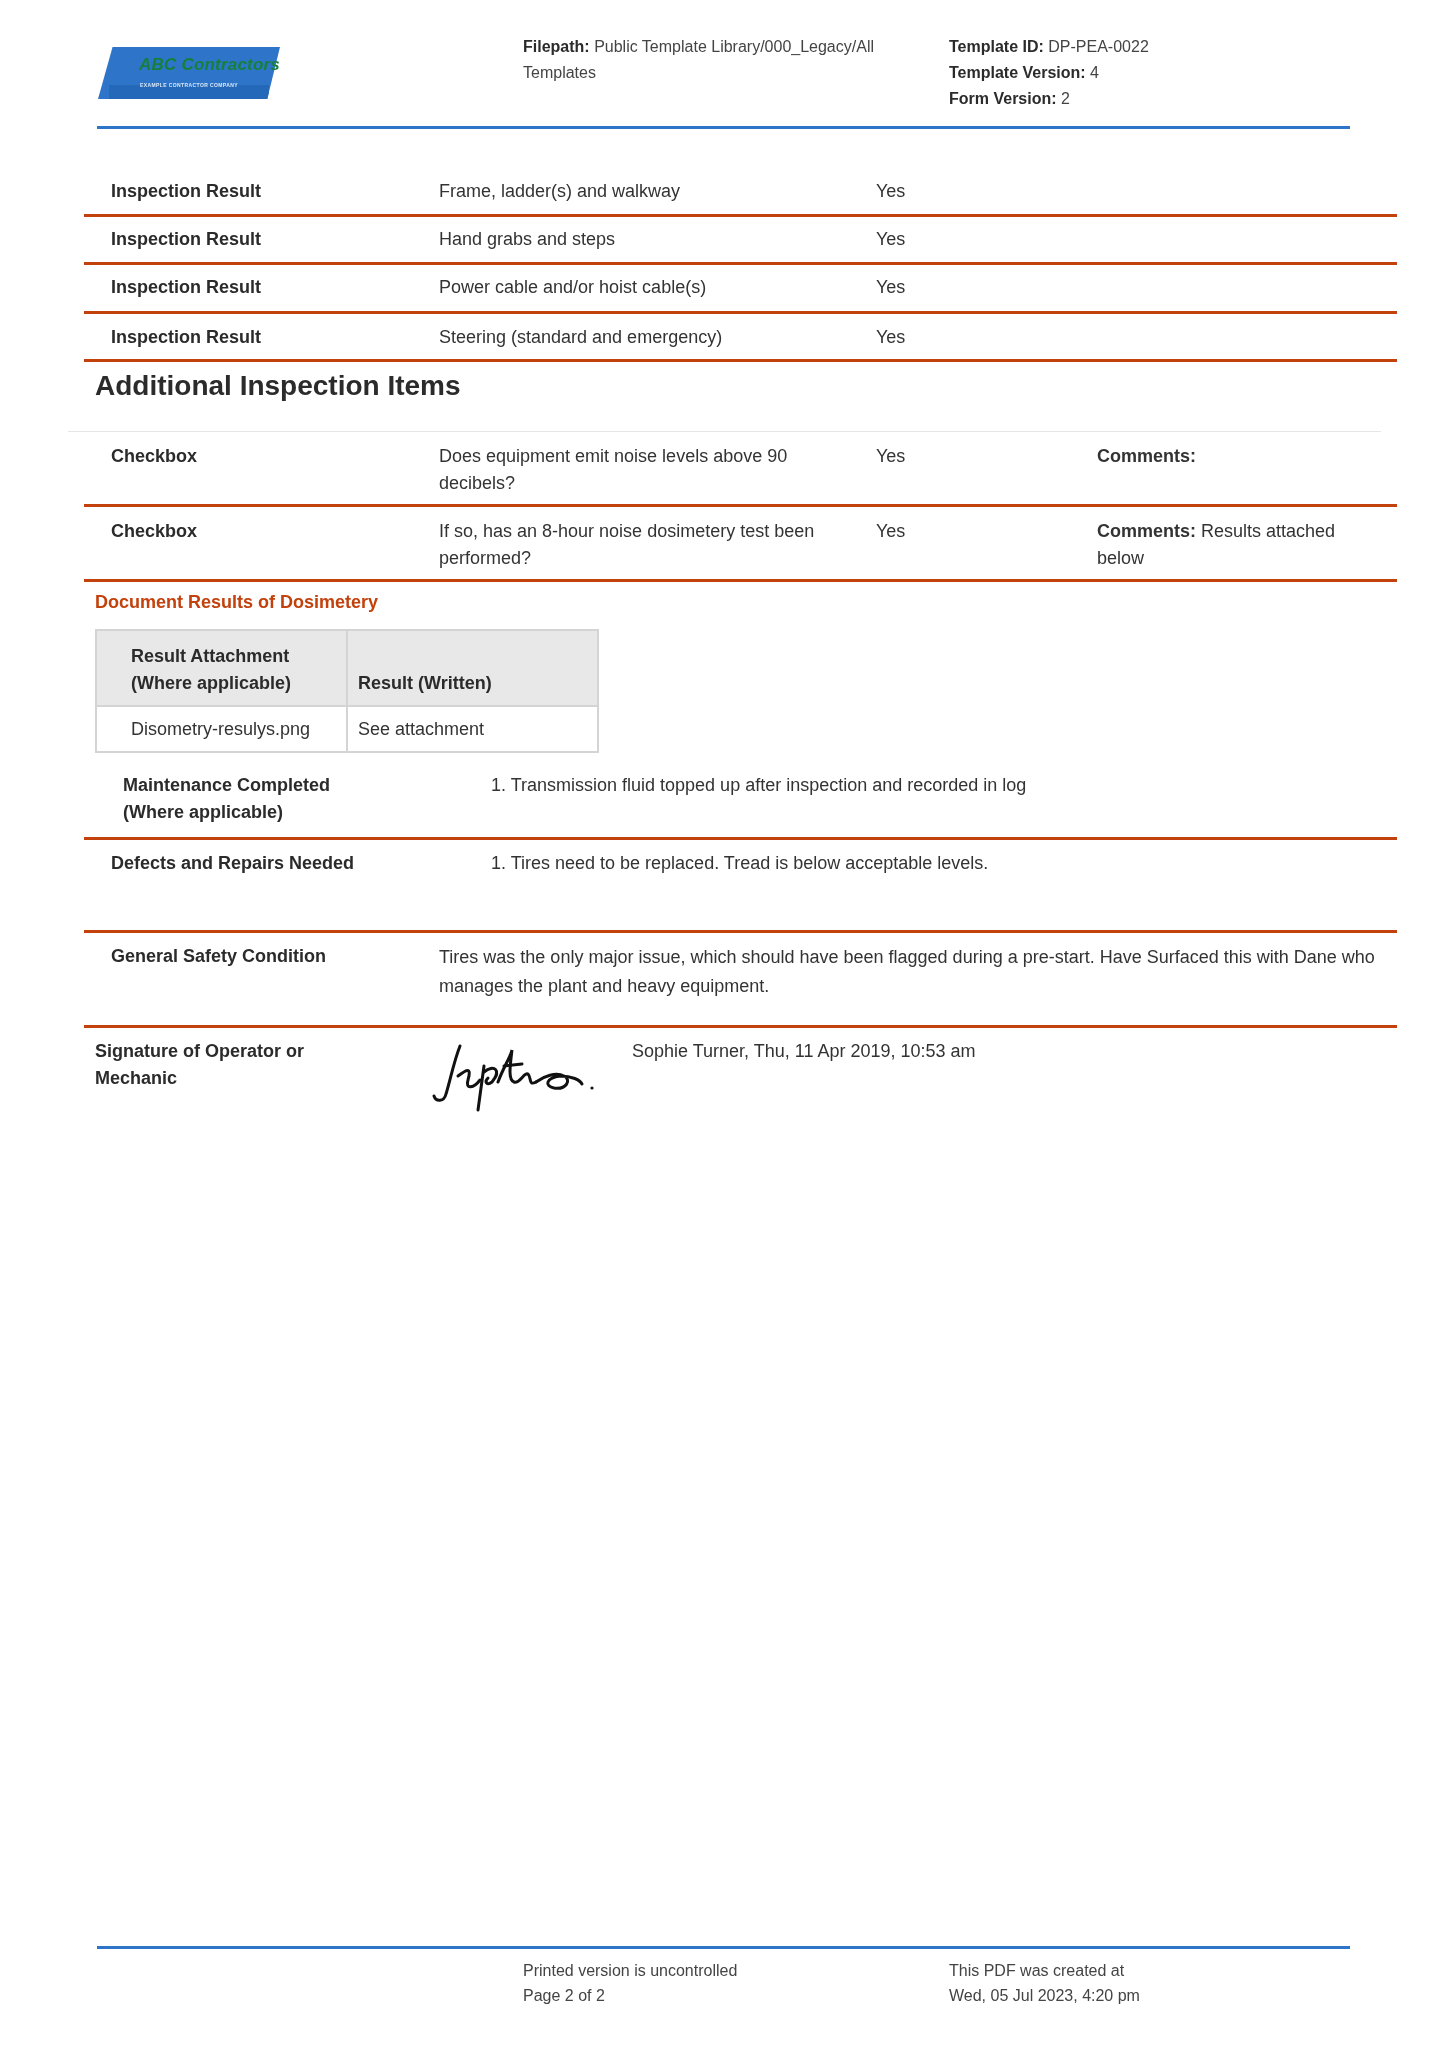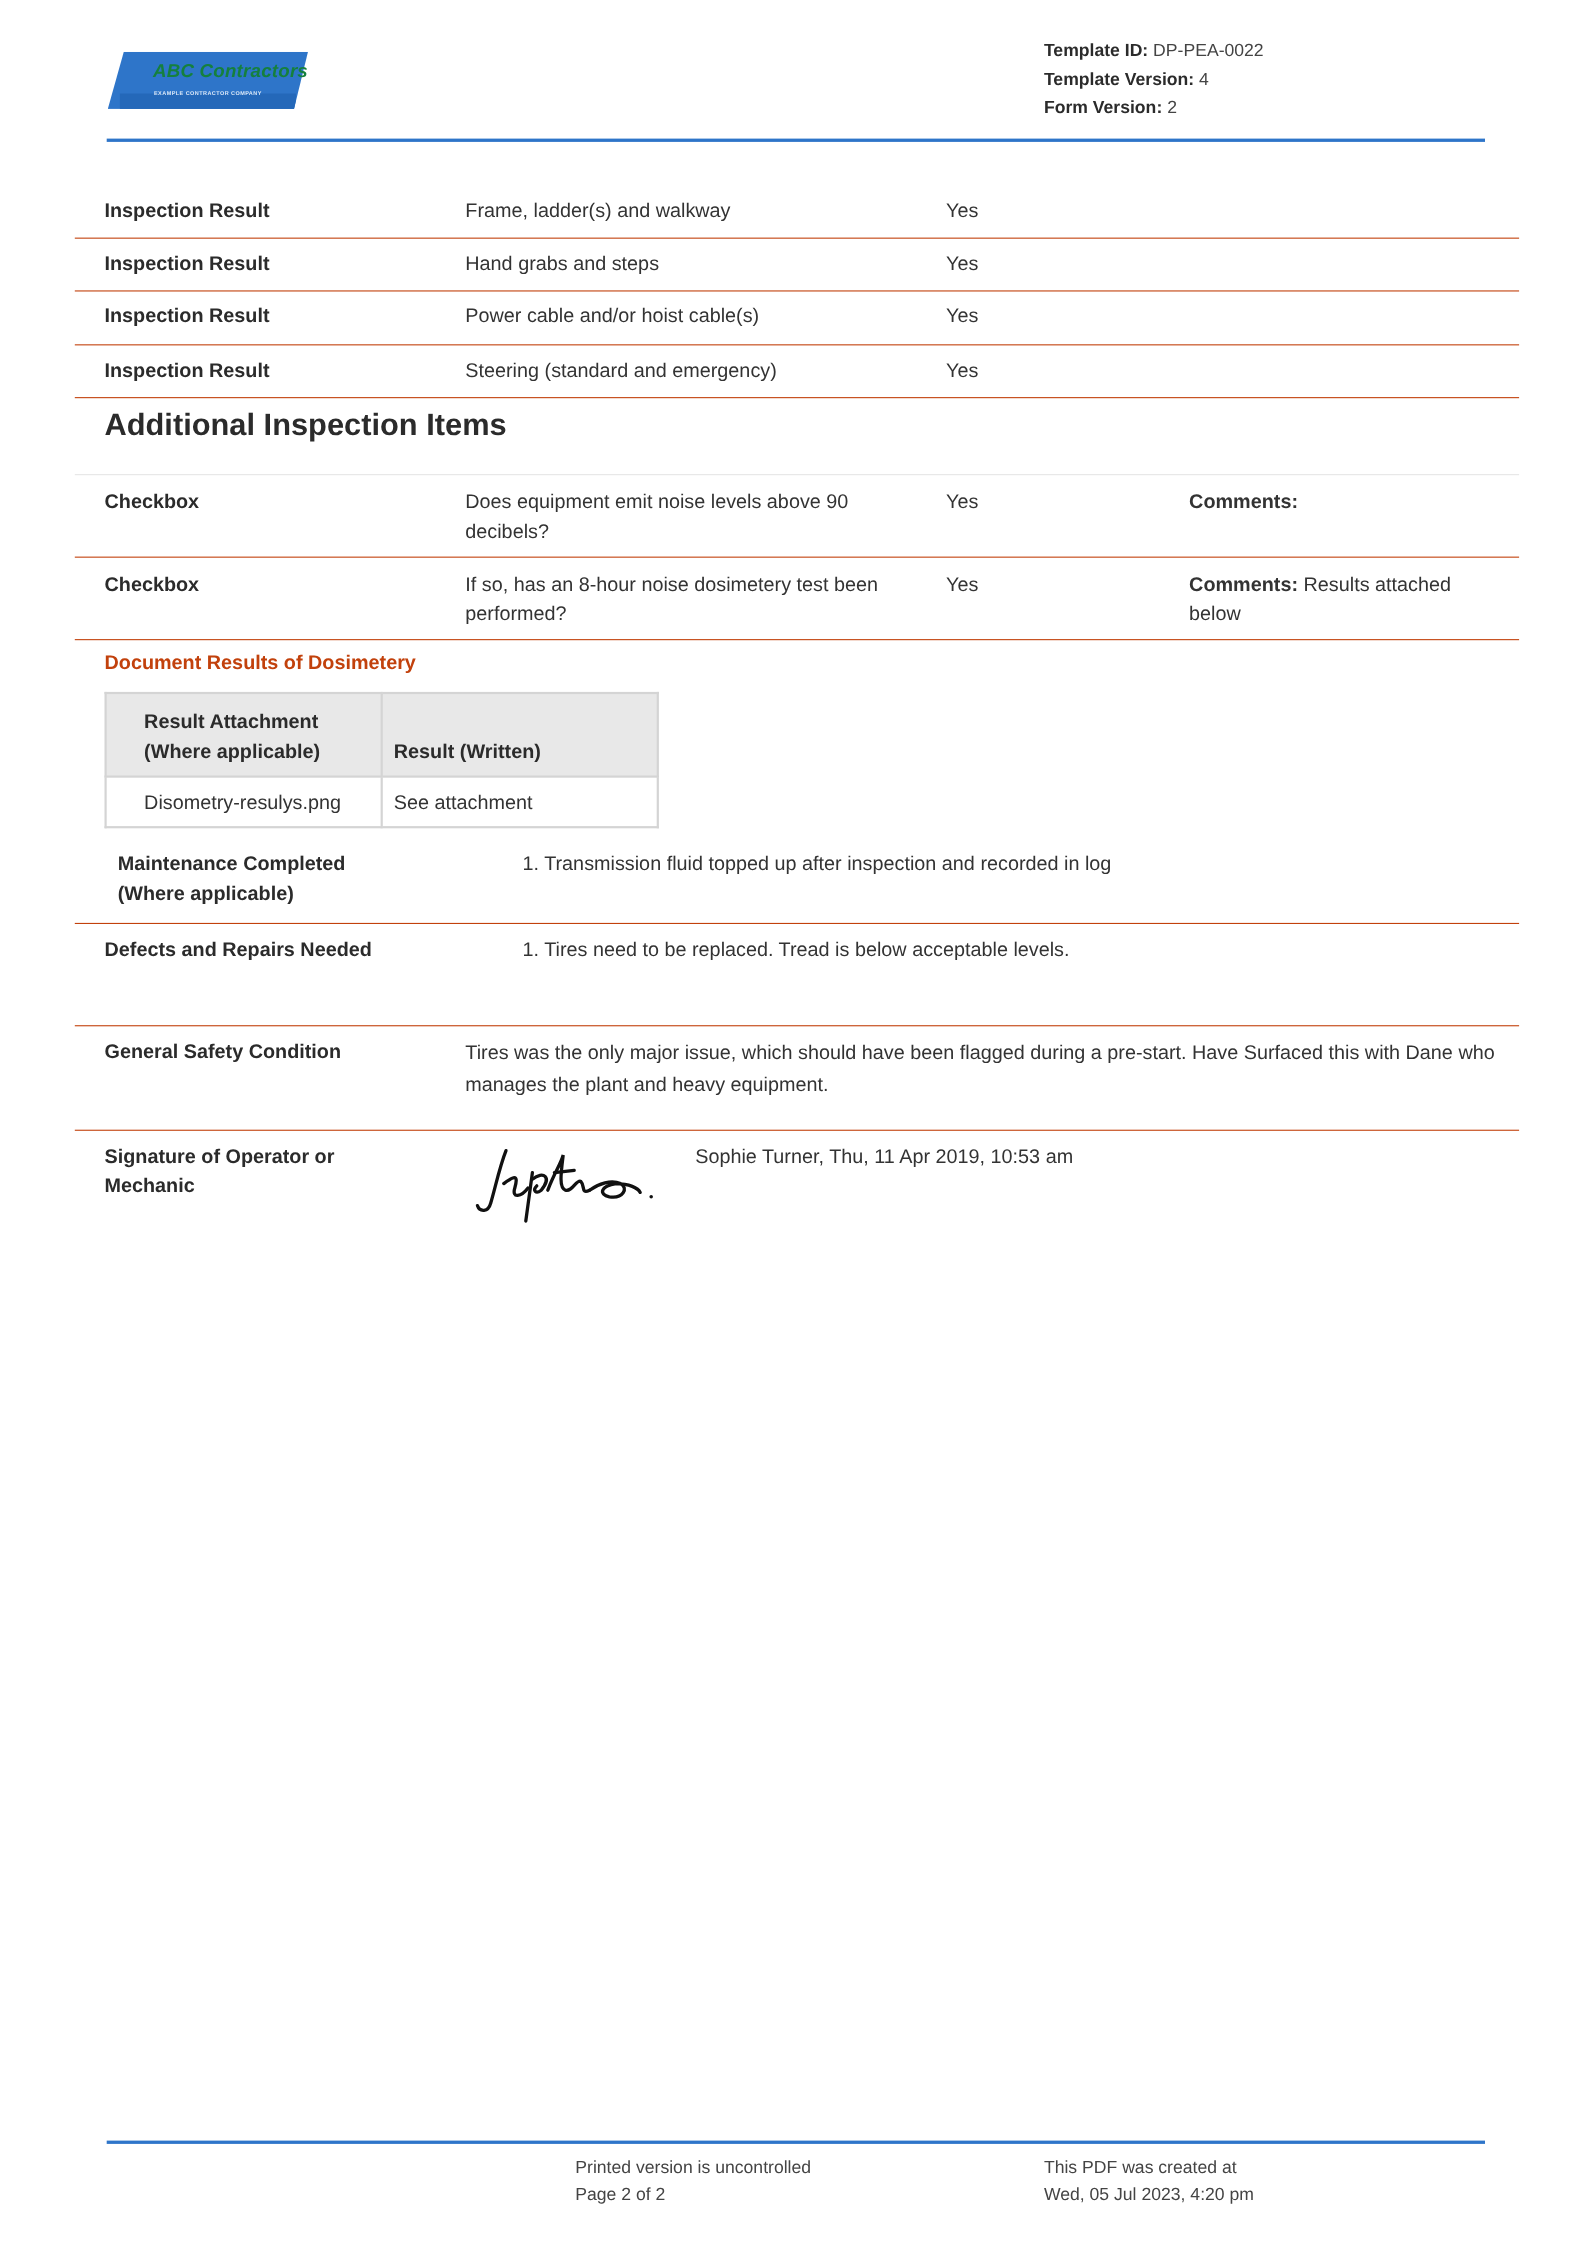--- a/index.html
+++ b/index.html
@@ -30,21 +30,21 @@
       position: absolute; left: 0; top: 35px; width: 182px; text-align: center;
       color: #dbe8f7; font-size: 5px; font-weight: bold; letter-spacing: 0.4px;
     }
     .meta-col { position: absolute; font-size: 16px; line-height: 26px; color: #444; }
     .meta-col b { color: #2b2b2b; font-weight: bold; }
     .meta-filepath { left: 523px; top: 34px; width: 400px; }
     .meta-template { left: 949px; top: 34px; width: 300px; }
     .header-rule { position: absolute; left: 97px; top: 126px; width: 1253px; height: 3px; background: #2e75c9; }
 
     
-    .row { position: absolute; left: 68px; width: 1313px; border-bottom: 1px solid #c2410c; }
+    .row { position: absolute; left: 84px; width: 1313px; border-bottom: 3px solid #c2410c; }
     .cell { position: absolute; font-size: 18px; line-height: 27px; color: #333; }
     .lbl { font-weight: bold; color: #2b2b2b; }
 
     .section-title {
       position: absolute; left: 95px; top: 370px; font-size: 28px; font-weight: bold; color: #2b2b2b;
     }
     .section-rule { position: absolute; left: 68px; top: 431px; width: 1313px; height: 1px; background: #e6e6e6; }
 
     .subhead { position: absolute; left: 95px; top: 592px; font-size: 18px; font-weight: bold; color: #c2410c; }
 
@@ -69,20 +69,24 @@
 </head>
 <body>
 
 <div class="header">
   <div class="logo">
     <div class="logo-shape"></div>
     <div class="logo-title">ABC Contractors</div>
     <div class="logo-sub">EXAMPLE CONTRACTOR COMPANY</div>
   </div>
 
+  <div class="meta-col meta-filepath">
+    <b>Filepath:</b>
+    <span>Public Template Library/000_Legacy/All Templates</span>
+  </div>
 
   <div class="meta-col meta-template">
     <div>
       <b>Template ID:</b>
       <span>DP-PEA-0022</span>
     </div>
     <div>
       <b>Template Version:</b>
       <span>4</span>
     </div>

